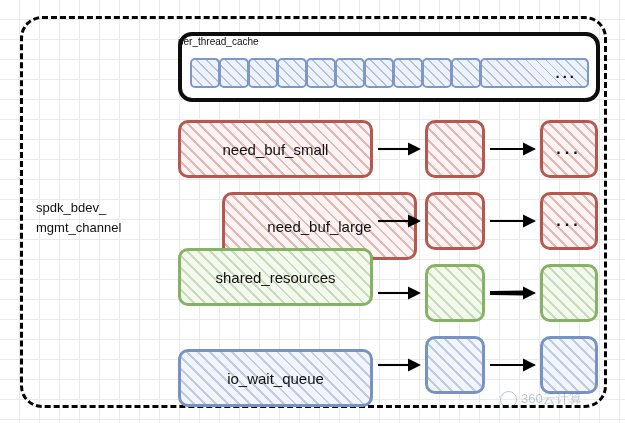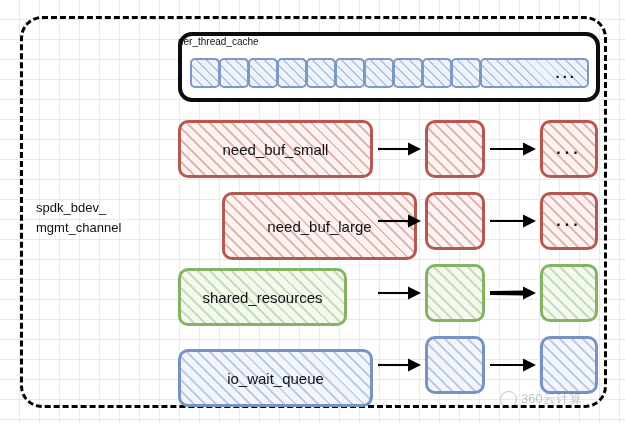--- a/index.html
+++ b/index.html
@@ -170,21 +170,21 @@
           <path d="M31 1.5 L 44 8 L 31 14.5 L 31 5 L 38 8 L 31 11 Z" fill="#000"></path>
         </svg></div>
       <div class="abs hbox red" style="left: 425px; top: 192px; width: 60px; height: 58px;"></div>
       <div class="abs arrow" style="left: 489px; top: 213px; width: 47px;"><svg width="47" height="16" viewBox="0 0 47 16">
           <line x1="1" y1="8" x2="35" y2="8" stroke="#000" stroke-width="2.1"></line>
           <path d="M34 1.5 L 47 8 L 34 14.5 L 34 5 L 41 8 L 34 11 Z" fill="#000"></path>
         </svg></div>
       <div class="abs hbox red" style="left: 540px; top: 192px; width: 58px; height: 58px;">
         <span class="dots">...</span>
       </div>
-      <div class="abs hbox green" style="left: 178px; top: 268px; width: 169px; height: 58px;">
+      <div class="abs hbox green" style="left: 178px; top: 248px; width: 195px; height: 58px;">
         <span>shared_resources</span>
       </div>
       <div class="abs arrow" style="left: 377px; top: 285px; width: 44px;"><svg width="44" height="16" viewBox="0 0 44 16">
           <line x1="1" y1="8" x2="32" y2="8" stroke="#000" stroke-width="2.1"></line>
           <path d="M31 1.5 L 44 8 L 31 14.5 L 31 5 L 38 8 L 31 11 Z" fill="#000"></path>
         </svg></div>
       <div class="abs hbox green" style="left: 425px; top: 264px; width: 60px; height: 58px;"></div>
       <div class="abs arrow" style="left: 489px; top: 285px; width: 47px;"><svg width="47" height="16" viewBox="0 0 47 16">
           <path d="M1 6 L 34 5.5 L 34 10.5 L 1 10 Z" fill="#000"></path>
           <path d="M34 1.5 L 47 8 L 34 14.5 L 34 5 L 41 8 L 34 11 Z" fill="#000"></path>

